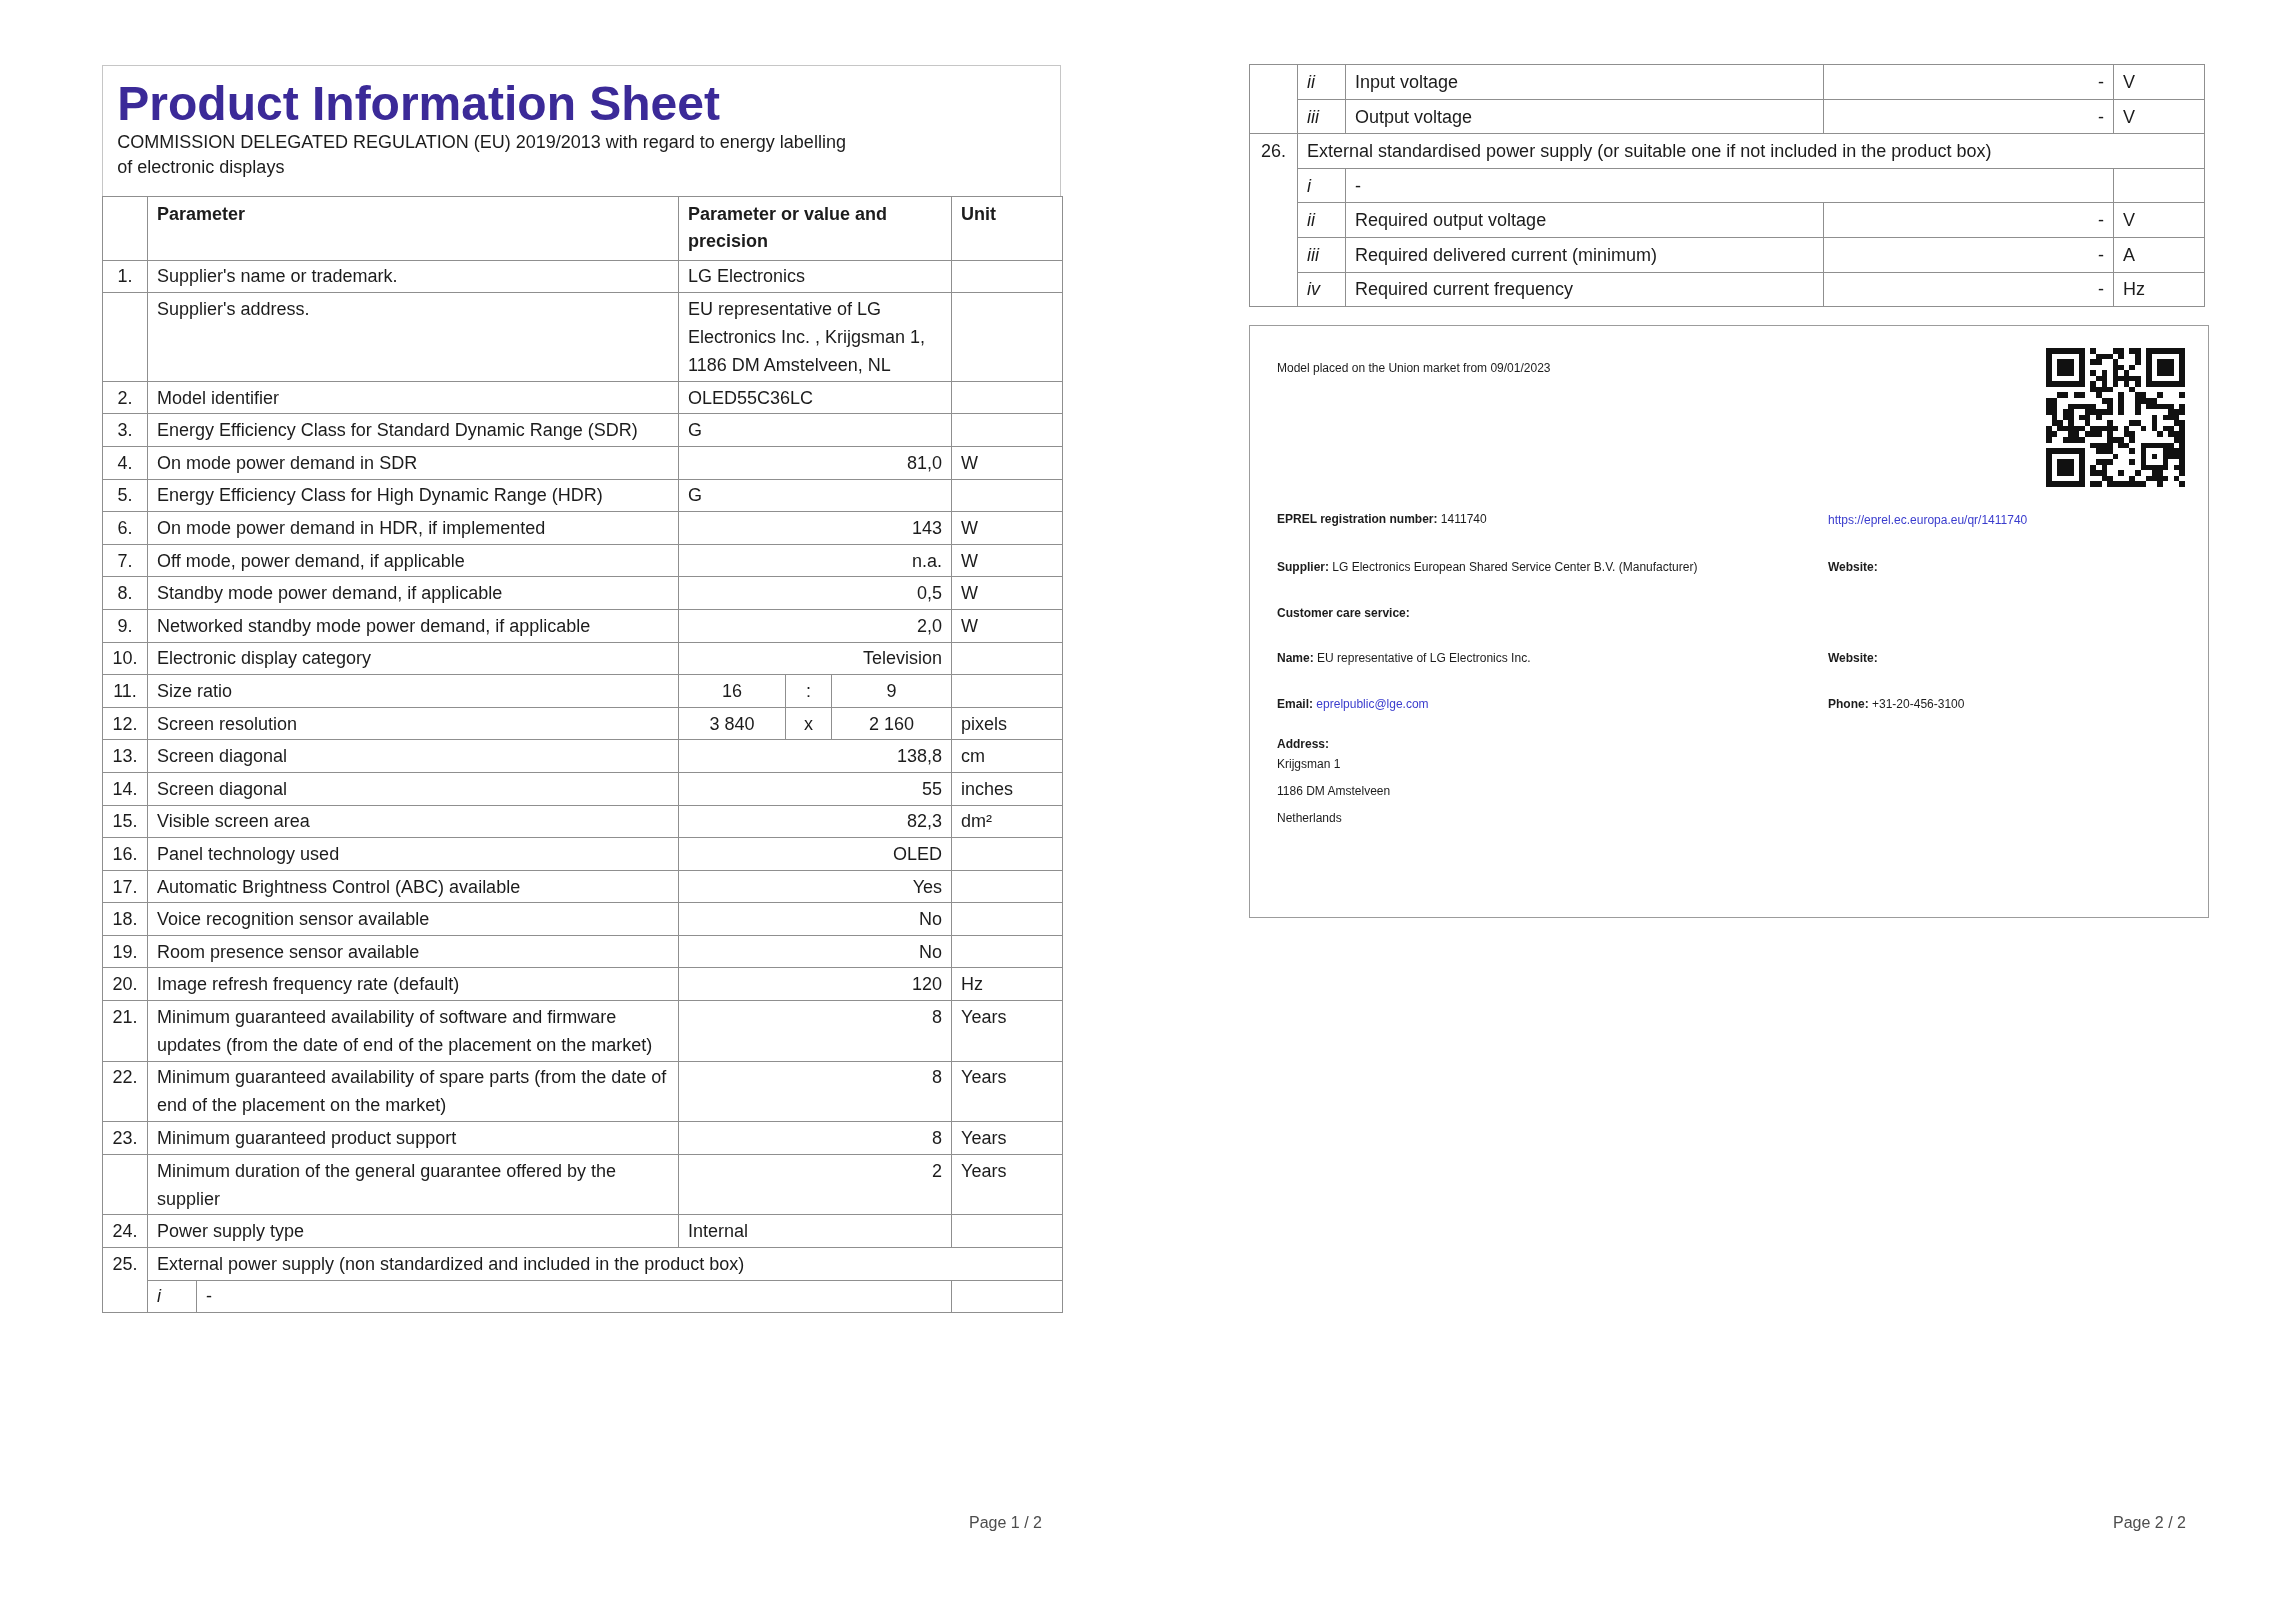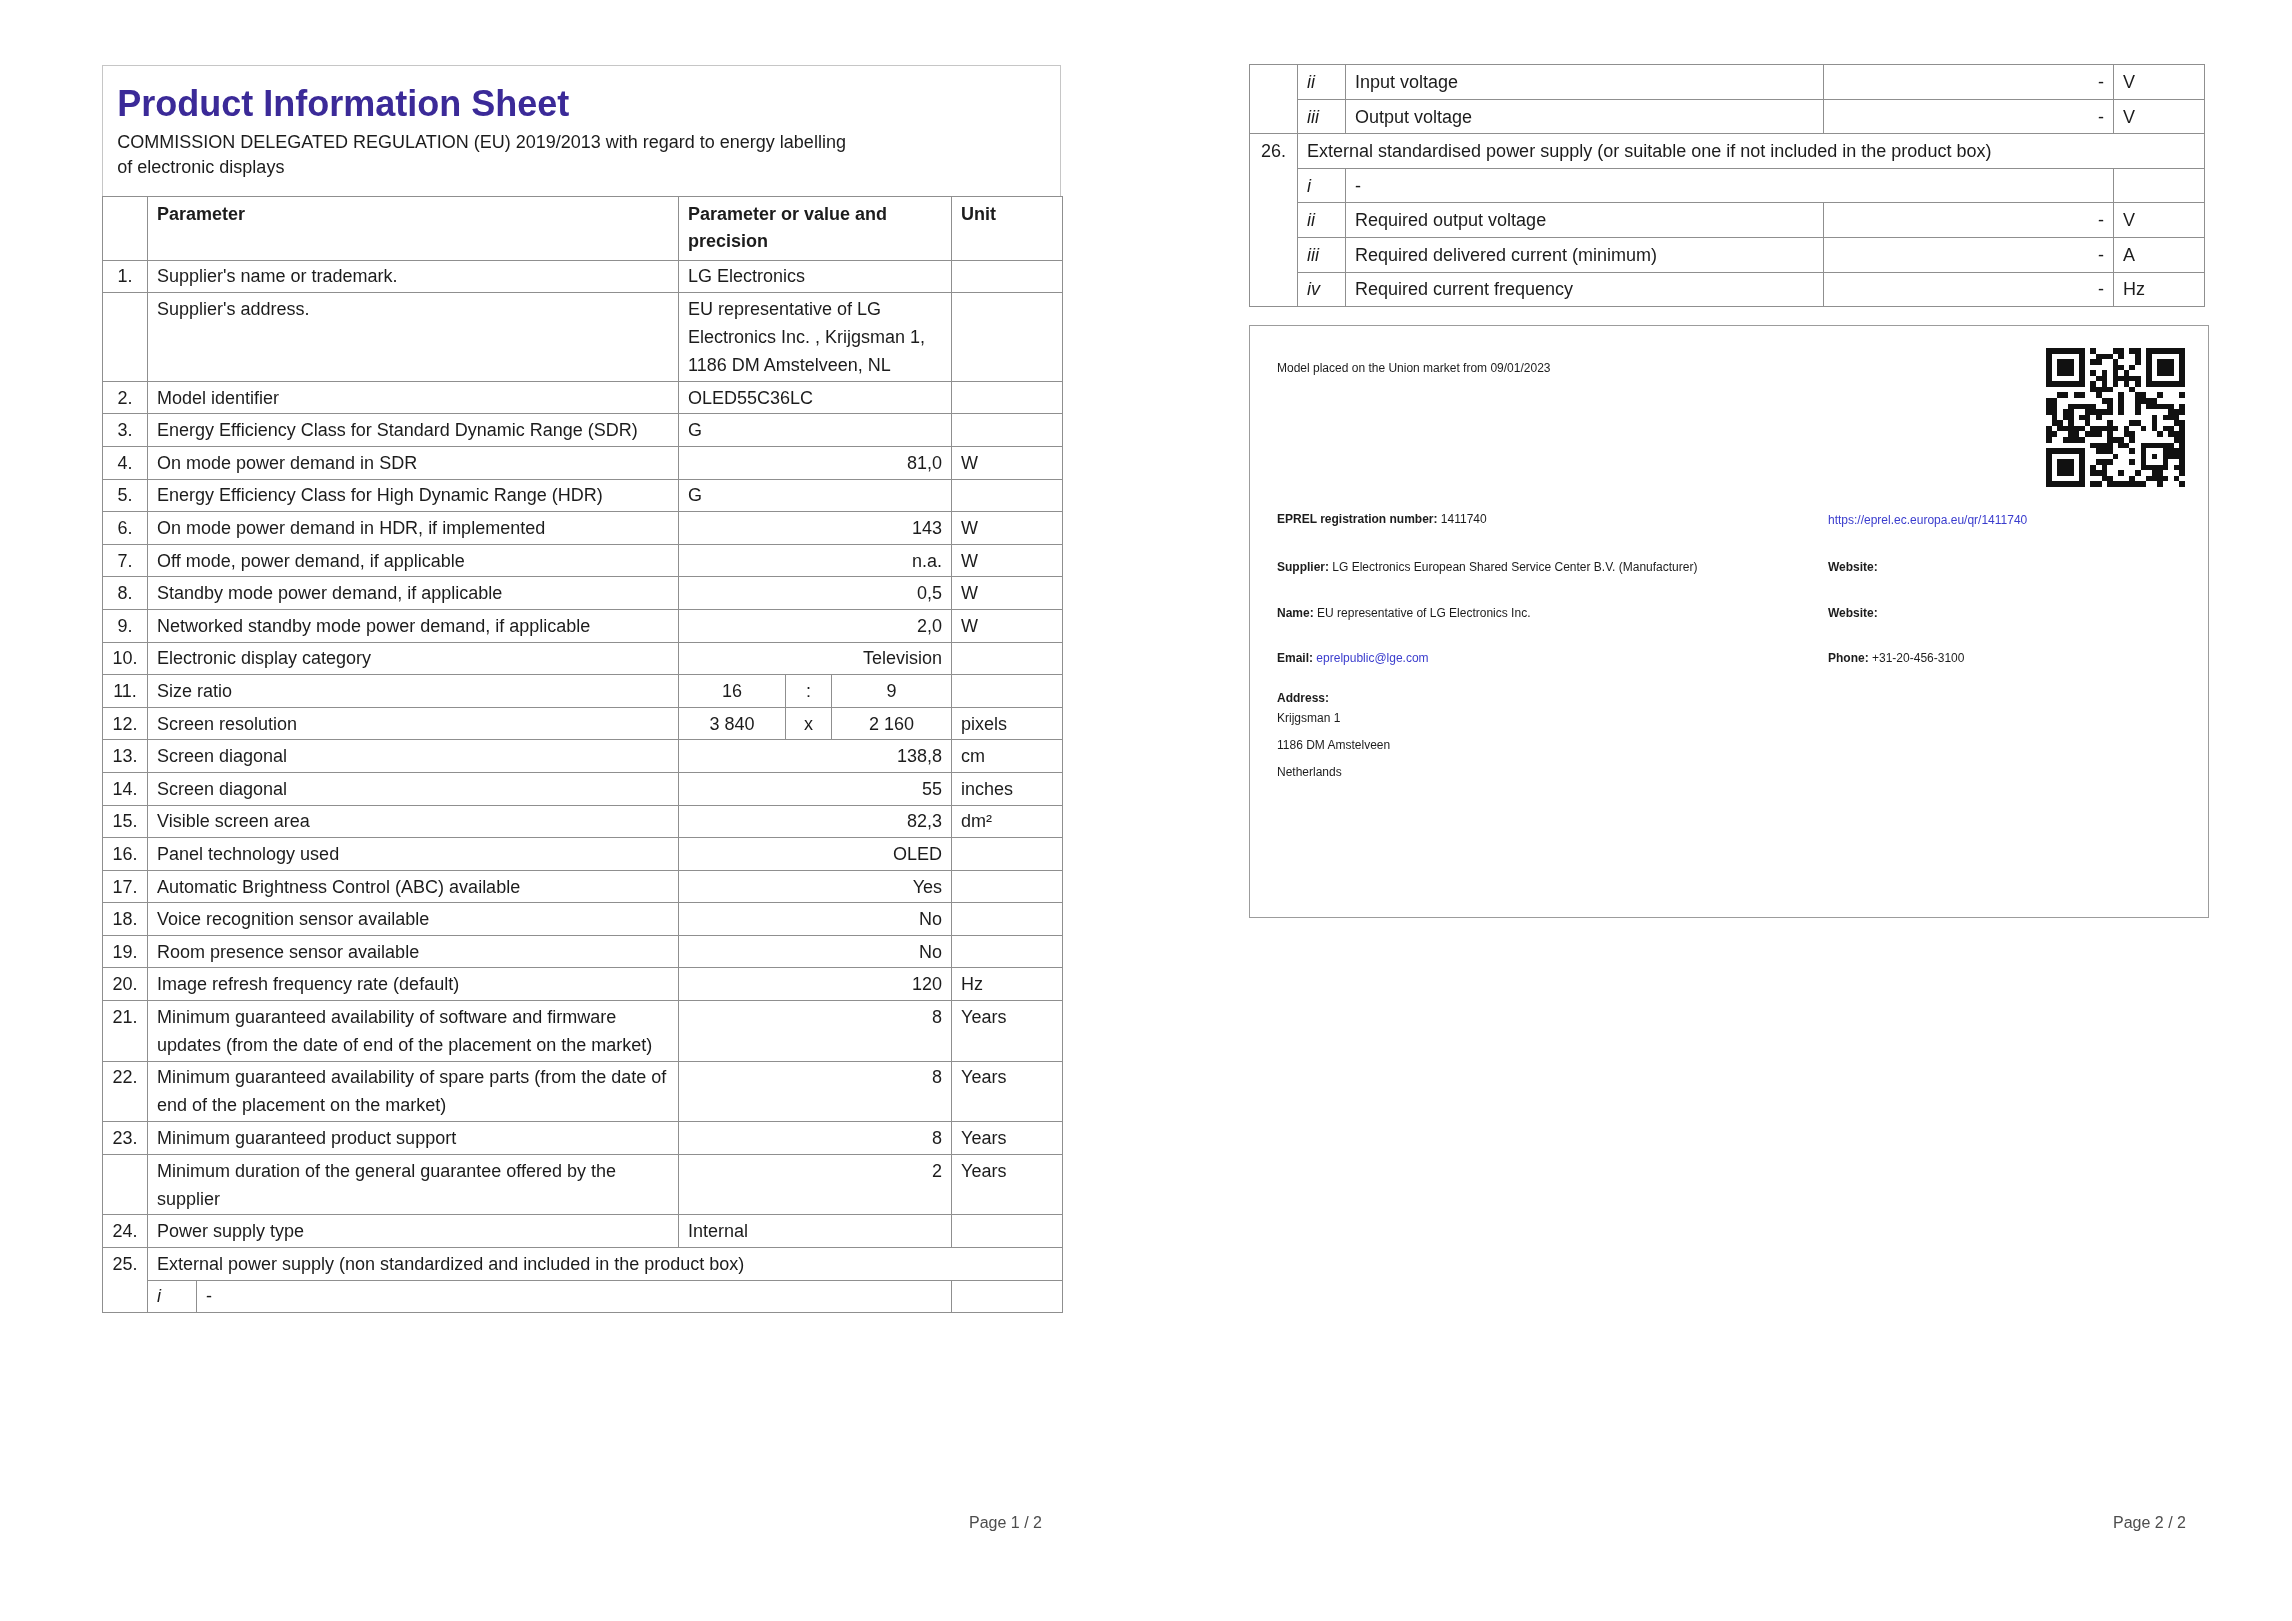--- a/index.html
+++ b/index.html
@@ -5,21 +5,21 @@
   html,body{margin:0;padding:0;}
   body{
     width:2293px;height:1621px;background:#ffffff;position:relative;overflow:hidden;
     font-family:"Liberation Sans", sans-serif;color:#1c1c1c;
   }
   .page{position:absolute;top:65px;}
   #page-left{left:102px;width:959px;}
   #page-right{left:1249px;width:960px;}
 
   .titlebox{border:0.9px solid #c6c6c6;padding:12.5px 16px 16px 14.3px;box-sizing:border-box;}
-  .doc-title{margin:0;font-size:36px;font-weight:bold;color:#3b2a98;line-height:50px;}
+  .doc-title{margin:0;font-size:48px;font-weight:bold;color:#3b2a98;line-height:50px;}
   .doc-subtitle{margin-top:1px;font-size:18px;line-height:25px;max-width:734px;}
 
   table.doc{border-collapse:collapse;table-layout:fixed;margin-top:-0.9px;}
   #left-table{width:959px;}
   #right-table{width:956px;}
   table.doc td{
     border:0.9px solid #8f8f8f;font-size:18px;line-height:28px;
     padding:1.8px 9px;vertical-align:top;word-wrap:break-word;
   }
   #right-table td{line-height:30px;}
@@ -541,20 +541,25 @@
       <div class="ib-left">
         <b>Supplier:</b>
         <span>LG Electronics European Shared Service Center B.V. (Manufacturer)</span>
       </div>
       <div class="ib-right">
         <b>Website:</b>
       </div>
     </div>
     <div class="ib-row">
       <div class="ib-left">
+        <b>Customer care service:</b>
+      </div>
+    </div>
+    <div class="ib-row">
+      <div class="ib-left">
         <b>Name:</b>
         <span>EU representative of LG Electronics Inc.</span>
       </div>
       <div class="ib-right">
         <b>Website:</b>
       </div>
     </div>
     <div class="ib-row">
       <div class="ib-left">
         <b>Email:</b>

